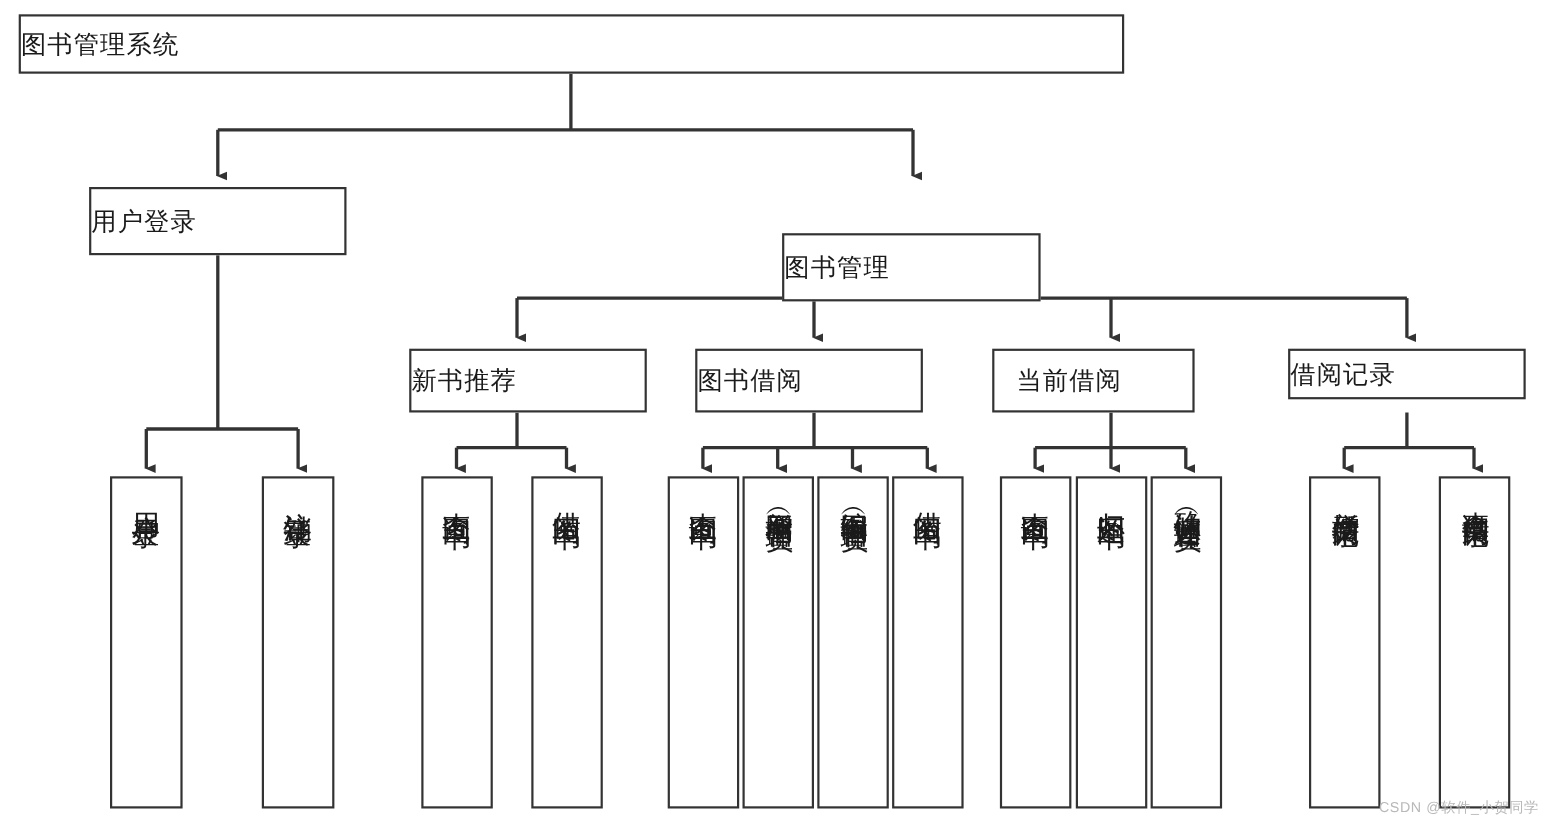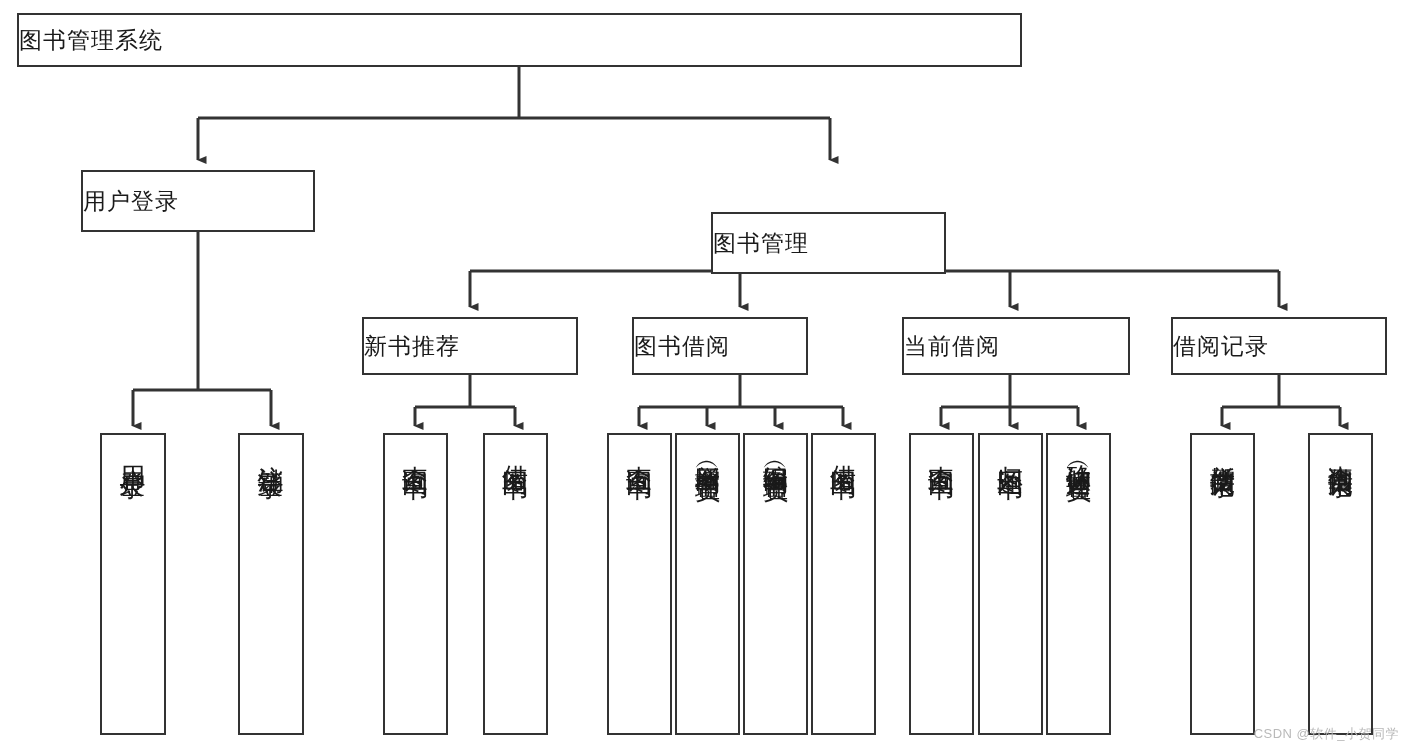--- a/index.html
+++ b/index.html
@@ -126,30 +126,30 @@
     <span>图书管理系统</span>
   </div>
 
   <div class="node horiz" style="left:81px; top:170px; width:234px; height:62px;">
     <span>用户登录</span>
   </div>
   <div class="node horiz" style="left:711px; top:170px; width:235px; height:62px;margin-top:42px;">
     <span>图书管理</span>
   </div>
 
-  <div class="node horiz" style="left:362px; top:317px; width:216px; height:58px;">
+  <div class="node horiz" style="left:372px; top:317px; width:216px; height:58px;">
     <span>新书推荐</span>
   </div>
-  <div class="node horiz" style="left:632px; top:317px; width:176px; height:58px;font-family:Liberation Mono, monospace;">
+  <div class="node horiz" style="left:632px; top:317px; width:207px; height:58px;font-family:Liberation Mono, monospace;">
     <span>图书借阅</span>
   </div>
-  <div class="node horiz" style="left:902px; top:317px; width:228px; height:58px;">
+  <div class="node horiz" style="left:902px; top:317px; width:184px; height:58px;padding-left:20px;">
     <span>当前借阅</span>
   </div>
-  <div class="node horiz" style="left:1171px; top:317px; width:216px; height:58px;">
+  <div class="node horiz" style="left:1171px; top:317px; width:216px; height:46px;">
     <span>借阅记录</span>
   </div>
 
   <div class="node vert" style="left:100px; top:433px; width:66px; height:302px;">
     <span class="vlabel">用户登录</span>
   </div>
   <div class="node vert" style="left:238px; top:433px; width:66px; height:302px;">
     <span class="vlabel">注销登录</span>
   </div>
 

